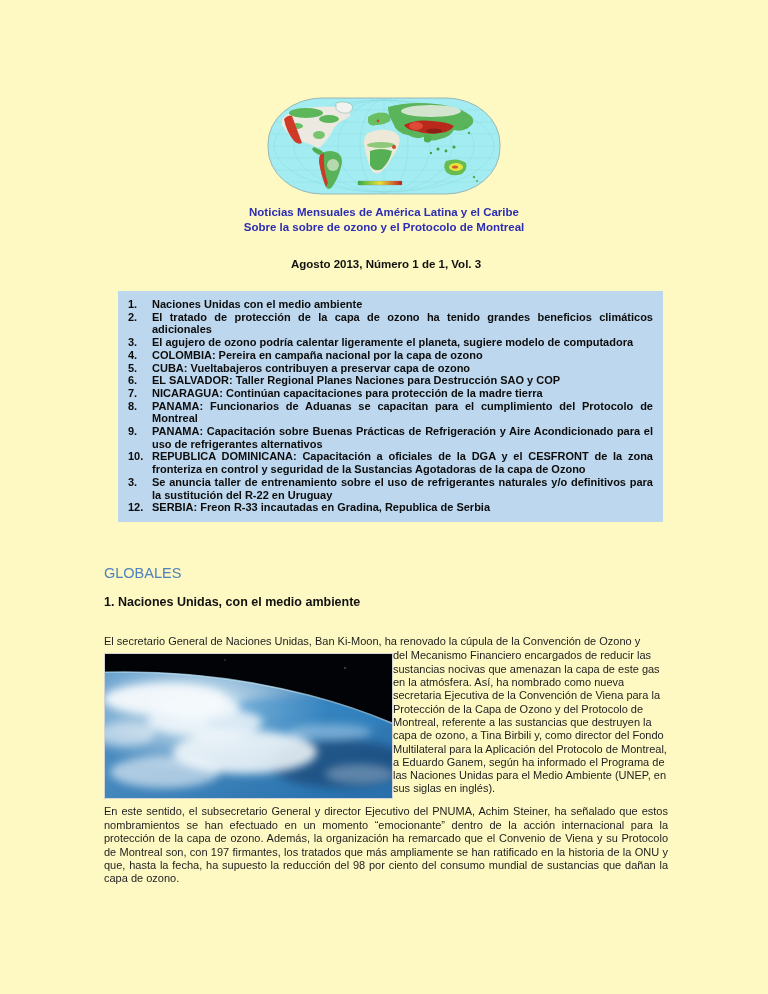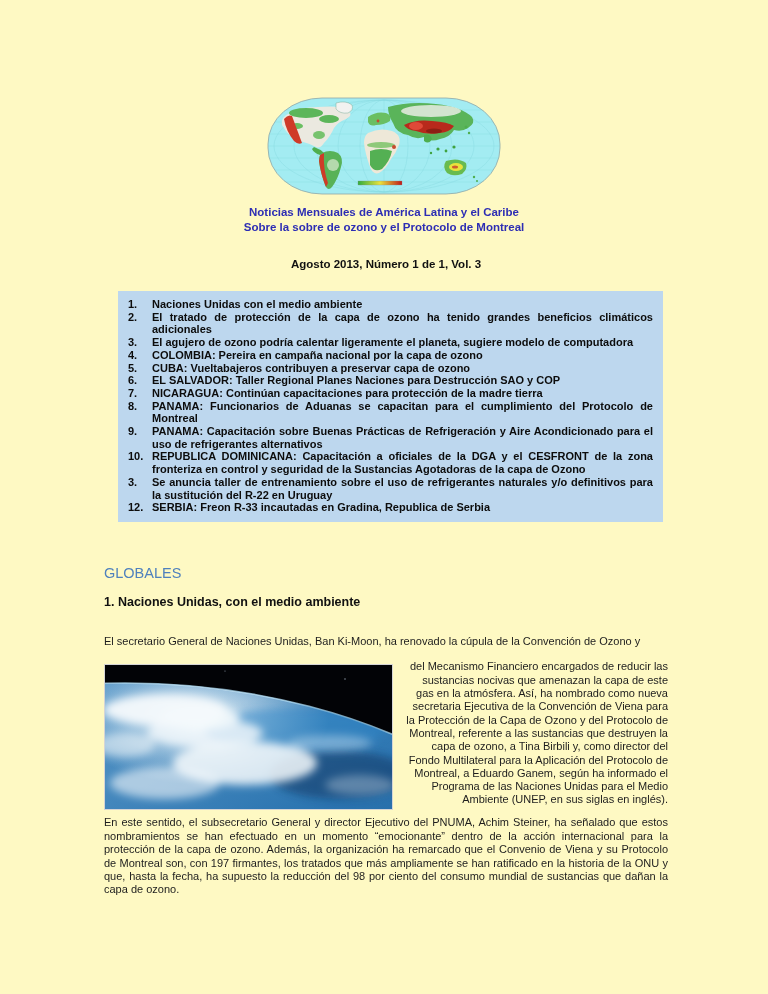--- a/index.html
+++ b/index.html
@@ -40,21 +40,21 @@
     margin:43px 100px 0 104px;color:var(--heading-blue);
     font-size:14.5px;font-weight:normal;line-height:17px;
   }
   .article-title{
     margin:13px 100px 0 104px;font-size:12.5px;font-weight:bold;line-height:15px;color:#111;
   }
   .lead-line{
     margin:25px 100px 0 104px;font-size:11px;line-height:13.5px;
   }
   .media-row{
-    display:flex;margin:12px 100px 0 104px;gap:11px;align-items:flex-start;text-align:right;
+    display:flex;margin:1px 100px 0 104px;align-items:flex-start;
   }
   .earth-photo{
     flex:0 0 auto;width:289px;height:146px;margin-top:4px;
     border:1px solid #d5d5d5;background:#000;
   }
   .earth-photo svg{display:block;width:287px;height:144px;}
   .wrap-col{flex:1;font-size:11px;line-height:13.3px;}
 
   .body-par{
     margin:6px 100px 0 104px;font-size:11px;line-height:13.4px;text-align:justify;

